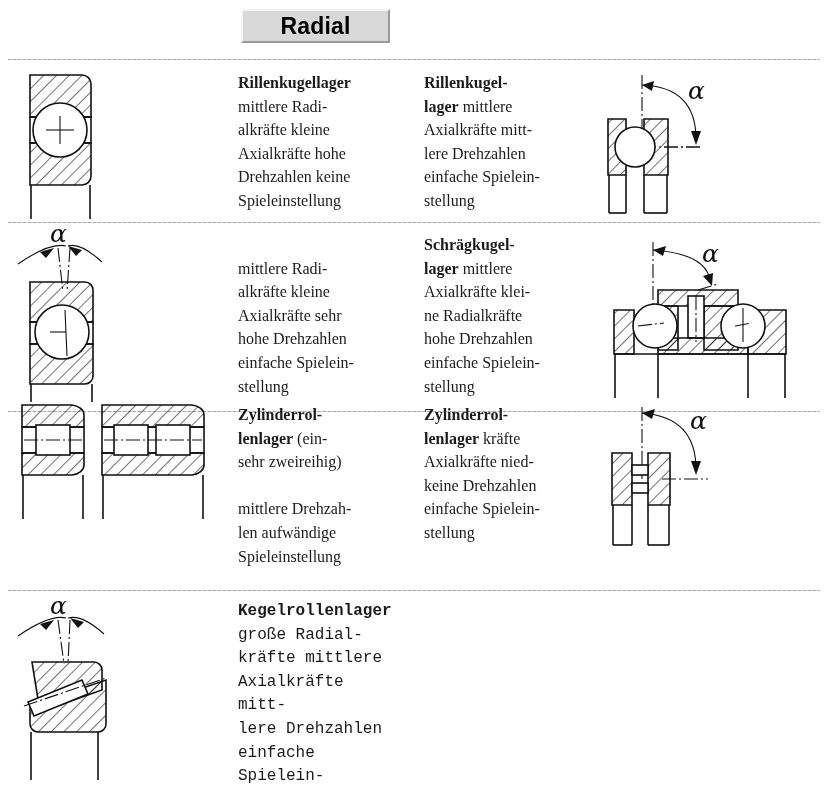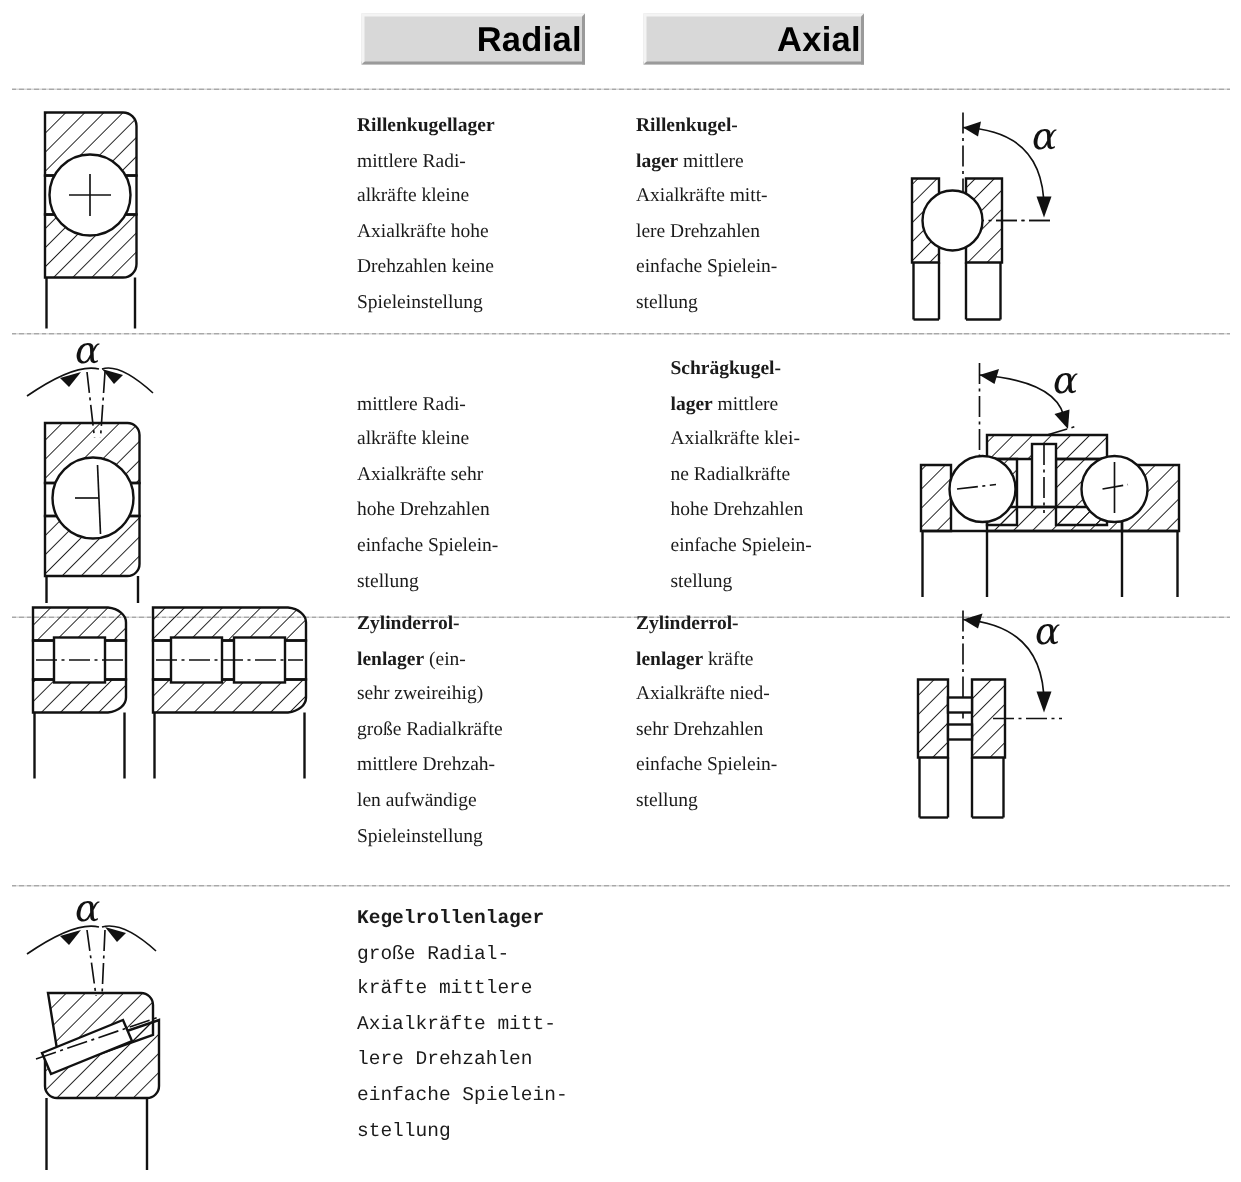--- a/index.html
+++ b/index.html
@@ -14,21 +14,21 @@
 
   
   .header-row{position:absolute;top:0;left:0;width:827px;height:54px;}
   .tab{
     position:absolute;top:9px;height:30px;
     background:#d8d8d8;
     border-top:2px solid #f4f4f4;
     border-left:2px solid #f4f4f4;
     border-right:2px solid #9a9a9a;
     border-bottom:2px solid #9a9a9a;
-    display:flex;align-items:center;justify-content:flex-end;
+    display:flex;align-items:center;justify-content:center;
     font-family:"Liberation Sans", sans-serif;
     font-weight:bold;font-size:23px;color:#000;
     letter-spacing:0.2px;
   }
   .tab-radial{left:241px;width:145px;}
   .tab-axial{left:429px;width:143px;}
 
   
   .rowsep{
     position:absolute;left:8px;width:812px;height:1px;
@@ -37,21 +37,21 @@
   .rowsep.dotted{
     background:repeating-linear-gradient(to right,#a8a8a8 0 3px,#d8d8d8 3px 5px);
   }
 
   .row{position:absolute;left:0;width:827px;}
   .cell{position:absolute;top:0;}
   .fig{position:absolute;top:0;}
 
   .txt{
     font-family:"Liberation Serif", serif;
-    font-size:13px;
+    font-size:16px;
     line-height:23.6px;
     color:#1b1b1b;
     width:152px;
   }
   .txt b{font-weight:bold;}
   .col-radial-text{left:238px;}
   .col-axial-text{left:424px;}
 
   svg{display:block;overflow:visible;}
   .ln{fill:none;stroke:#111;stroke-width:1.6;}
@@ -66,23 +66,20 @@
 </style>
 </head>
 <body>
 
 <div class="page">
 
   <div class="header-row">
     <div class="tab tab-radial">
       <span>Radial</span>
     </div>
-    <div class="tab tab-axial">
-      <span>Axial</span>
-    </div>
   </div>
 
   <div class="rowsep dotted" style="top:59px;"></div>
   <div class="rowsep dotted" style="top:222px;"></div>
   <div class="rowsep dotted" style="top:411px;"></div>
   <div class="rowsep dotted" style="top:590px;"></div>
 
   <div class="row" style="top:59px;height:163px;">
 
     <div class="fig" style="left:22px;top:12px;">
@@ -195,21 +192,21 @@
     <div class="cell col-radial-text txt" style="top:11px;">
       <br>
       <span>mittlere Radi-</span><br>
       <span>alkräfte kleine</span><br>
       <span>Axialkräfte sehr</span><br>
       <span>hohe Drehzahlen</span><br>
       <span>einfache Spielein-</span><br>
       <span>stellung</span>
     </div>
 
-    <div class="cell col-axial-text txt" style="top:11px;margin-left:23px;">
+    <div class="cell col-axial-text txt" style="top:11px;">
       <b>Schrägkugel-</b><br>
       <b>lager</b>
       <span>mittlere</span><br>
       <span>Axialkräfte klei-</span><br>
       <span>ne Radialkräfte</span><br>
       <span>hohe Drehzahlen</span><br>
       <span>einfache Spielein-</span><br>
       <span>stellung</span>
     </div>
 
@@ -280,32 +277,32 @@
         <line class="ln" x1="89" y1="76" x2="89" y2="120"></line>
         <line class="ln" x1="189" y1="76" x2="189" y2="120"></line>
       </svg>
     </div>
 
     <div class="cell col-radial-text txt" style="top:10px;">
       <b>Zylinderrol-</b><br>
       <b>lenlager</b>
       <span>(ein-</span><br>
       <span>sehr zweireihig)</span><br>
-      <span>große Radialkräfte</span><br>
+      <br>
       <span>mittlere Drehzah-</span><br>
       <span>len aufwändige</span><br>
       <span>Spieleinstellung</span>
     </div>
 
     <div class="cell col-axial-text txt" style="top:10px;">
       <b>Zylinderrol-</b><br>
       <b>lenlager</b>
       <span>kräfte</span><br>
       <span>Axialkräfte nied-</span><br>
-      <span>sehr Drehzahlen</span><br>
+      <span>keine Drehzahlen</span><br>
       <span>einfache Spielein-</span><br>
       <span>stellung</span>
     </div>
 
     <div class="fig" style="left:600px;top:6px;">
       <svg width="215" height="160" viewBox="0 0 215 160">
         <defs>
           <pattern id="h6" width="9" height="9" patternTransform="rotate(45)" patternUnits="userSpaceOnUse">
             <line x1="0" y1="0" x2="0" y2="9" stroke="#111" stroke-width="1.2"></line>
           </pattern>

